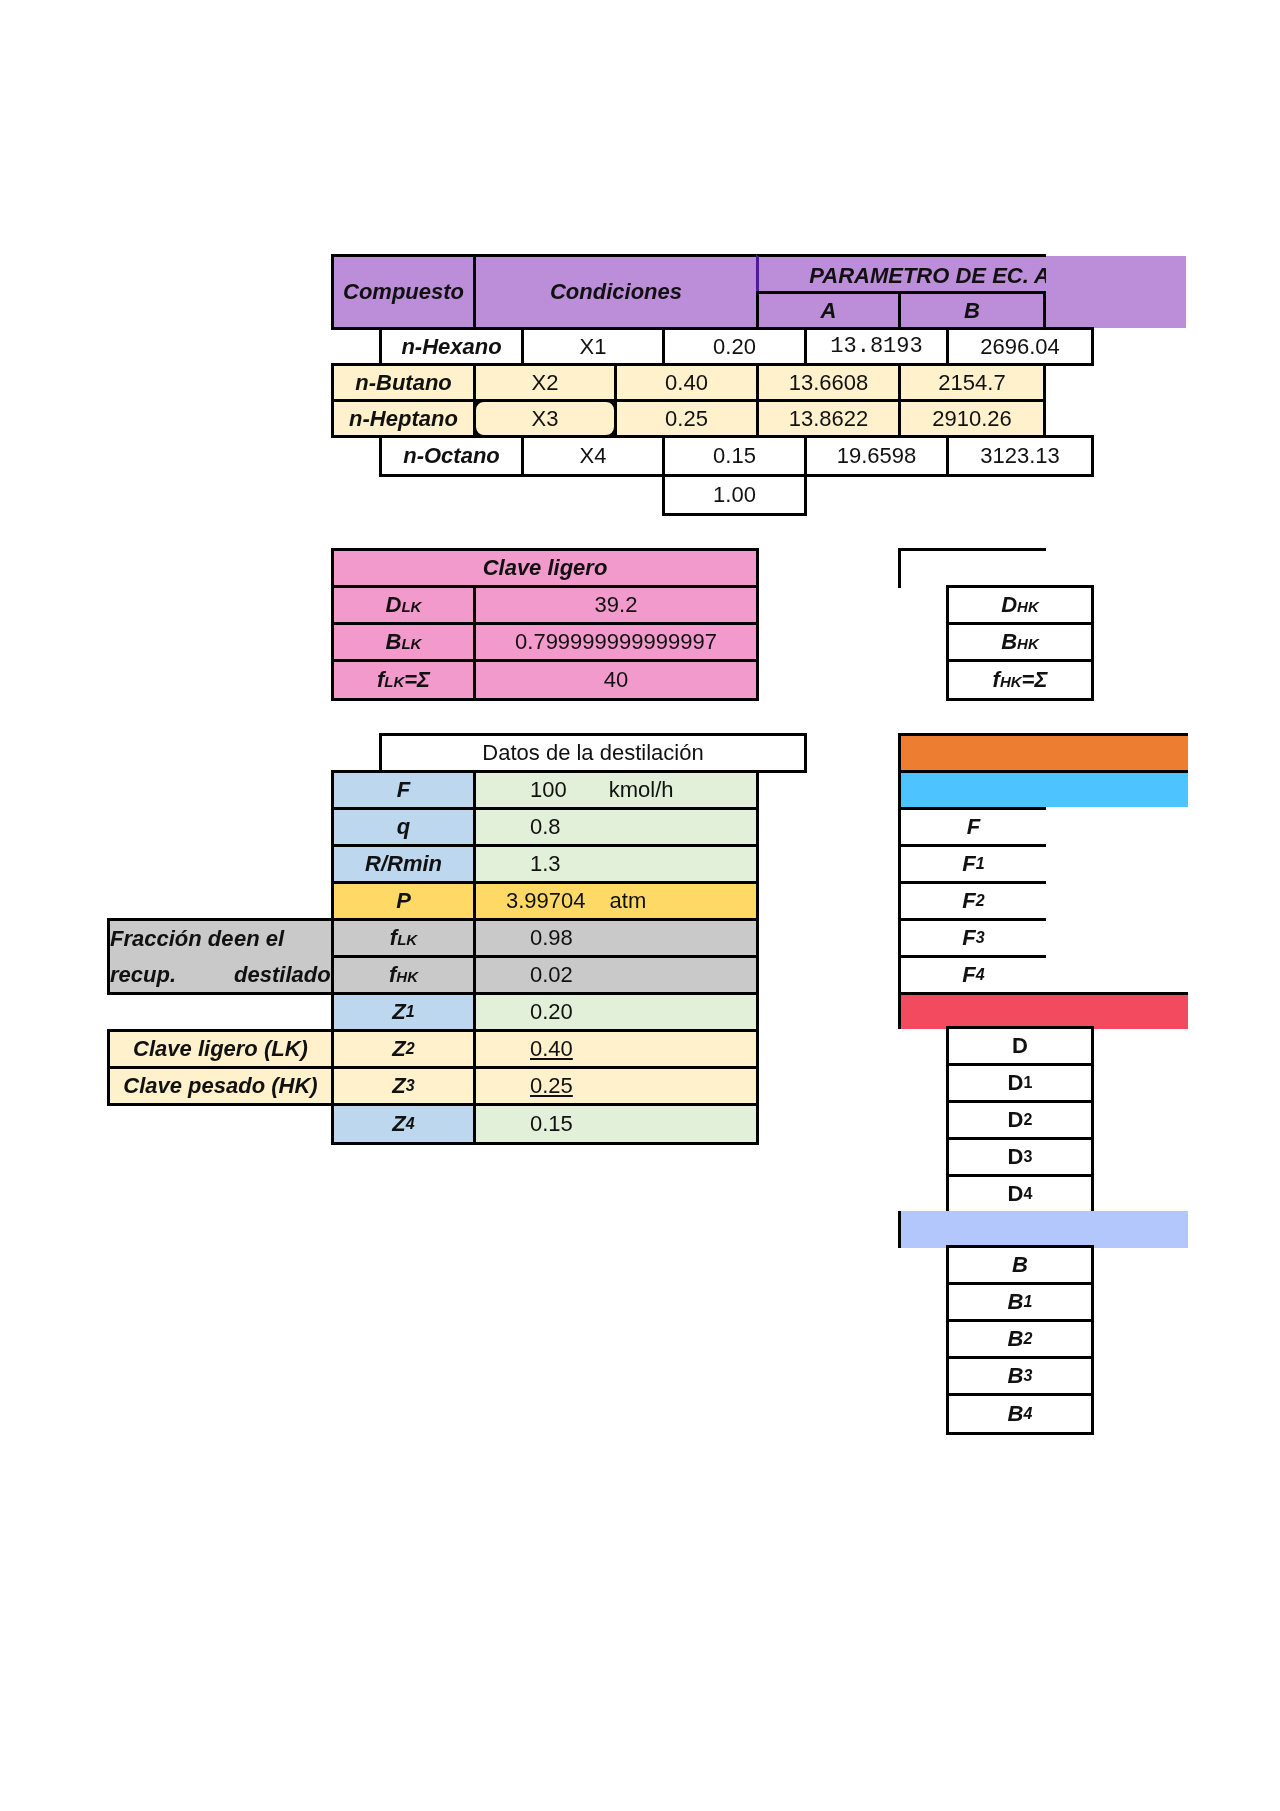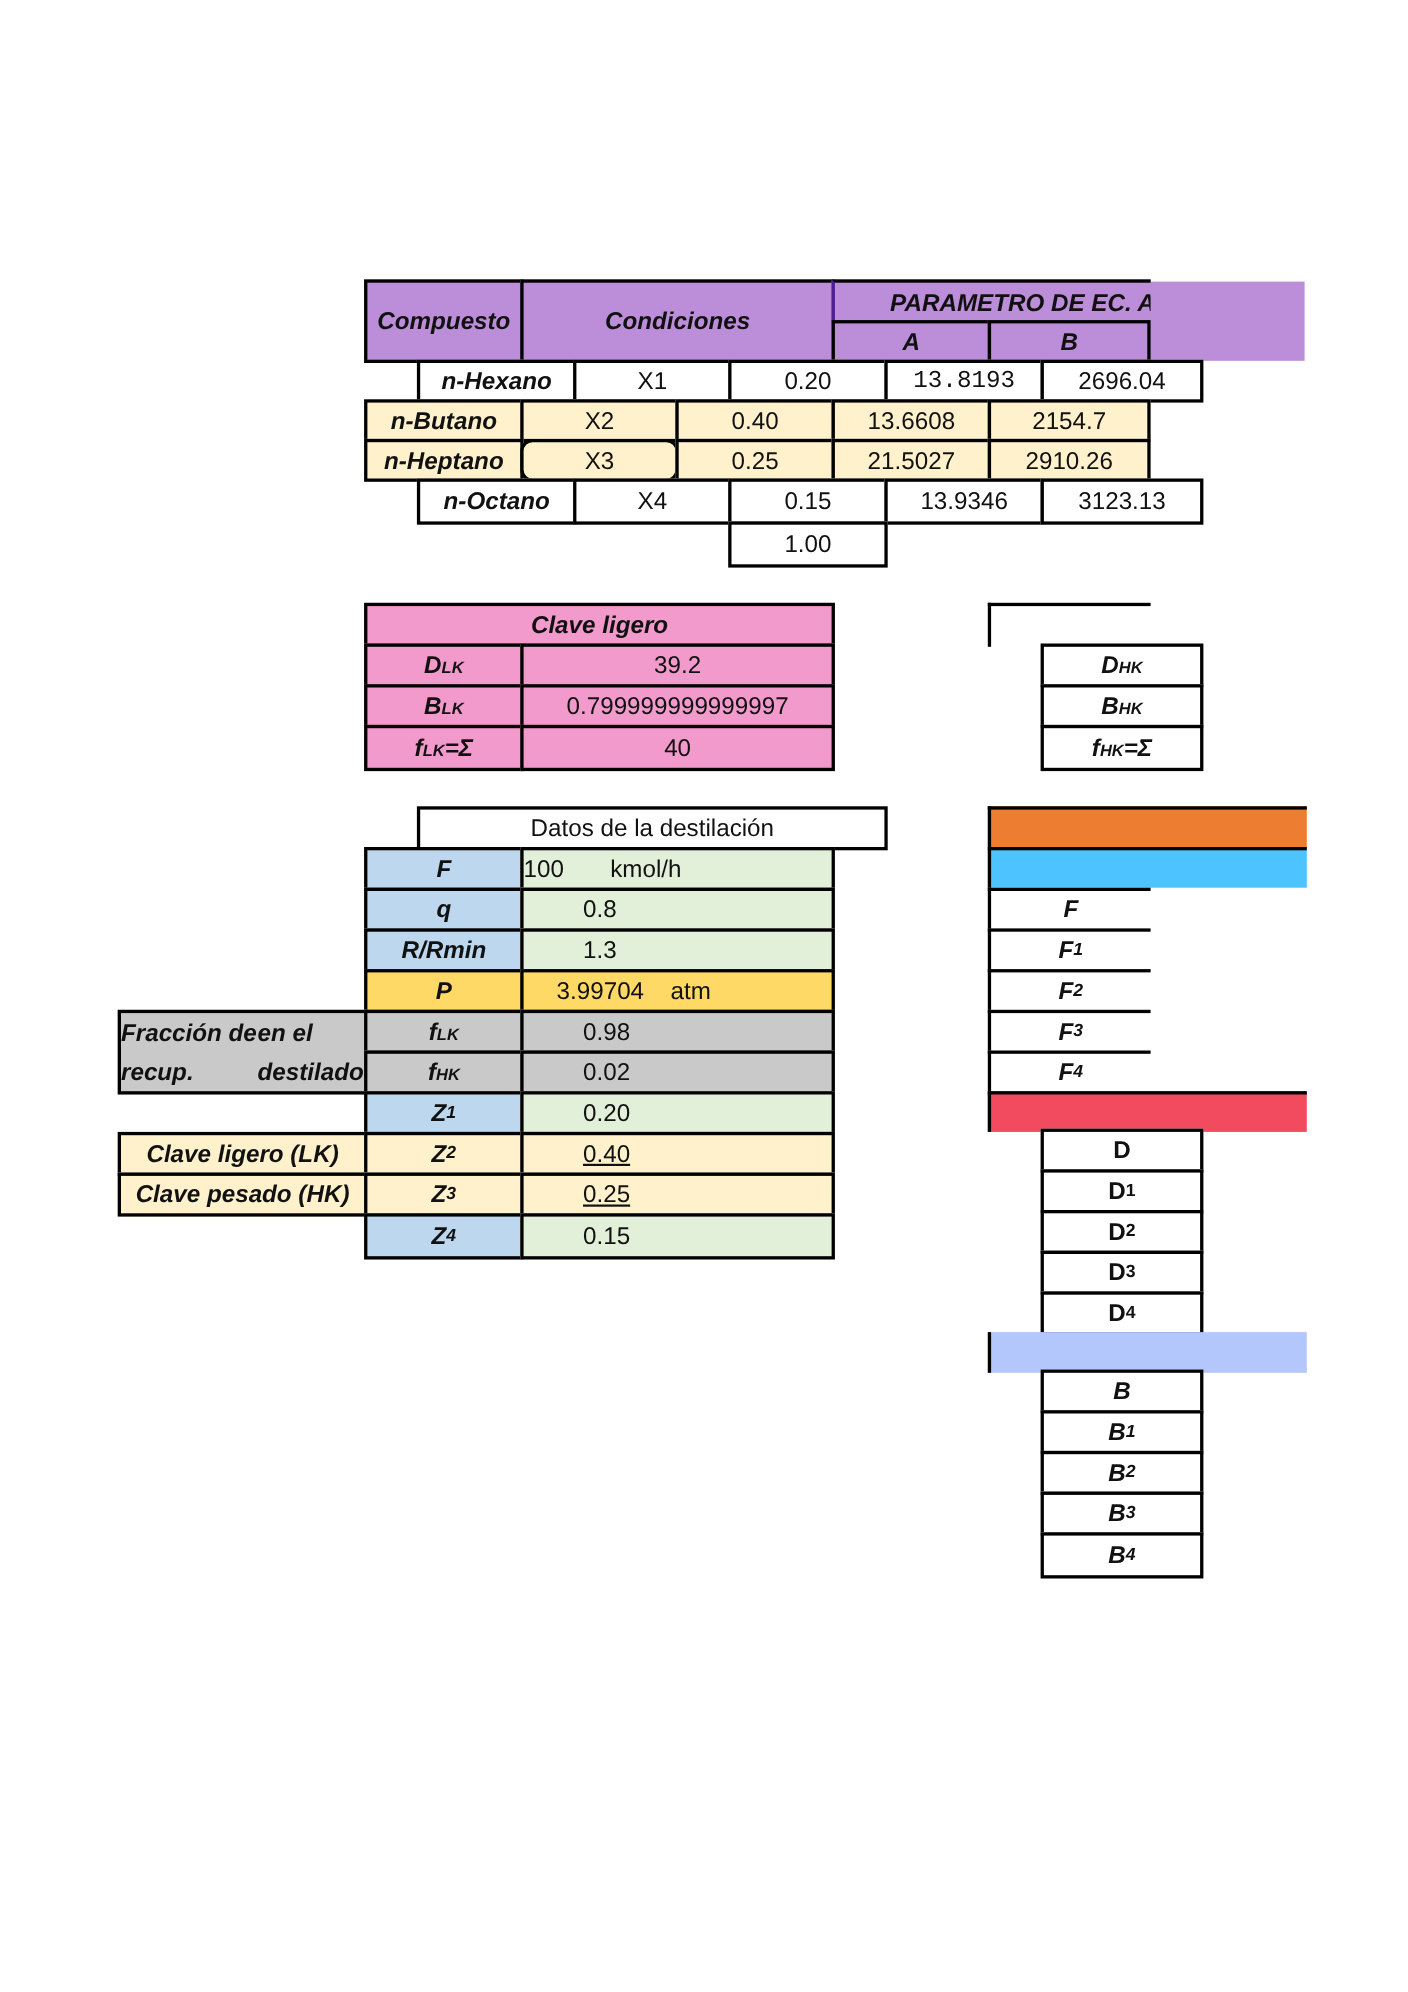--- a/index.html
+++ b/index.html
@@ -45,27 +45,27 @@
 
   <div class="cell b cream bi" style="left:331px;top:363px;width:145px;height:39px;">n-Butano</div>
   <div class="cell b cream" style="left:473px;top:363px;width:144px;height:39px;">X2</div>
   <div class="cell b cream" style="left:614px;top:363px;width:145px;height:39px;">0.40</div>
   <div class="cell b cream" style="left:756px;top:363px;width:145px;height:39px;">13.6608</div>
   <div class="cell b cream" style="left:898px;top:363px;width:148px;height:39px;">2154.7</div>
 
   <div class="cell b cream bi" style="left:331px;top:399px;width:145px;height:39px;">n-Heptano</div>
   <div class="cell b cream" style="left:473px;top:399px;width:144px;height:39px;border-radius:11px;">X3</div>
   <div class="cell b cream" style="left:614px;top:399px;width:145px;height:39px;">0.25</div>
-  <div class="cell b cream" style="left:756px;top:399px;width:145px;height:39px;">21.5027</div>
+  <div class="cell b cream" style="left:756px;top:399px;width:145px;height:39px;">13.8622</div>
   <div class="cell b cream" style="left:898px;top:399px;width:148px;height:39px;">2910.26</div>
 
   <div class="cell b white bi" style="left:331px;top:435px;width:145px;height:42px;">n-Octano</div>
   <div class="cell b white" style="left:473px;top:435px;width:144px;height:42px;">X4</div>
   <div class="cell b white" style="left:614px;top:435px;width:145px;height:42px;">0.15</div>
-  <div class="cell b white" style="left:756px;top:435px;width:145px;height:42px;">13.9346</div>
+  <div class="cell b white" style="left:756px;top:435px;width:145px;height:42px;">19.6598</div>
   <div class="cell b white" style="left:898px;top:435px;width:148px;height:42px;">3123.13</div>
 
   <div class="cell b white" style="left:614px;top:474px;width:145px;height:42px;">1.00</div>
 </div>
 
 <div>
   <div class="cell b pink bi" style="left:331px;top:548px;width:428px;height:40px;">Clave ligero</div>
   <div class="cell b pink bi" style="left:331px;top:585px;width:145px;height:40px;">D<span class="sc">lk</span></div>
   <div class="cell b pink" style="left:473px;top:585px;width:286px;height:40px;">39.2</div>
   <div class="cell b pink bi" style="left:331px;top:622px;width:145px;height:40px;">B<span class="sc">lk</span></div>
@@ -78,21 +78,21 @@
   <div class="abs" style="left:898px;top:548px;width:148px;height:40px;border-top:3px solid #000;border-left:3px solid #000;"></div>
   <div class="cell b white bi" style="left:898px;top:585px;width:148px;height:40px;">D<span class="sc">hk</span></div>
   <div class="cell b white bi" style="left:898px;top:622px;width:148px;height:40px;">B<span class="sc">hk</span></div>
   <div class="cell b white bi" style="left:898px;top:659px;width:148px;height:42px;">f<span class="sc">hk</span>=Σ</div>
 </div>
 
 <div>
   <div class="cell b white" style="left:331px;top:733px;width:428px;height:40px;">Datos de la destilación</div>
 
   <div class="cell b blue bi" style="left:331px;top:770px;width:145px;height:40px;">F</div>
-  <div class="cell b green left" style="left:473px;top:770px;width:286px;height:40px;">
+  <div class="cell b green left" style="left:473px;top:770px;width:286px;height:40px;padding-left:54px;">
     <span>100</span>
     <span style="margin-left:42px;">kmol/h</span>
   </div>
 
   <div class="cell b blue bi" style="left:331px;top:807px;width:145px;height:40px;">q</div>
   <div class="cell b green left" style="left:473px;top:807px;width:286px;height:40px;padding-left:54px;">0.8</div>
 
   <div class="cell b blue bi" style="left:331px;top:844px;width:145px;height:40px;">R/Rmin</div>
   <div class="cell b green left" style="left:473px;top:844px;width:286px;height:40px;padding-left:54px;">1.3</div>
 

